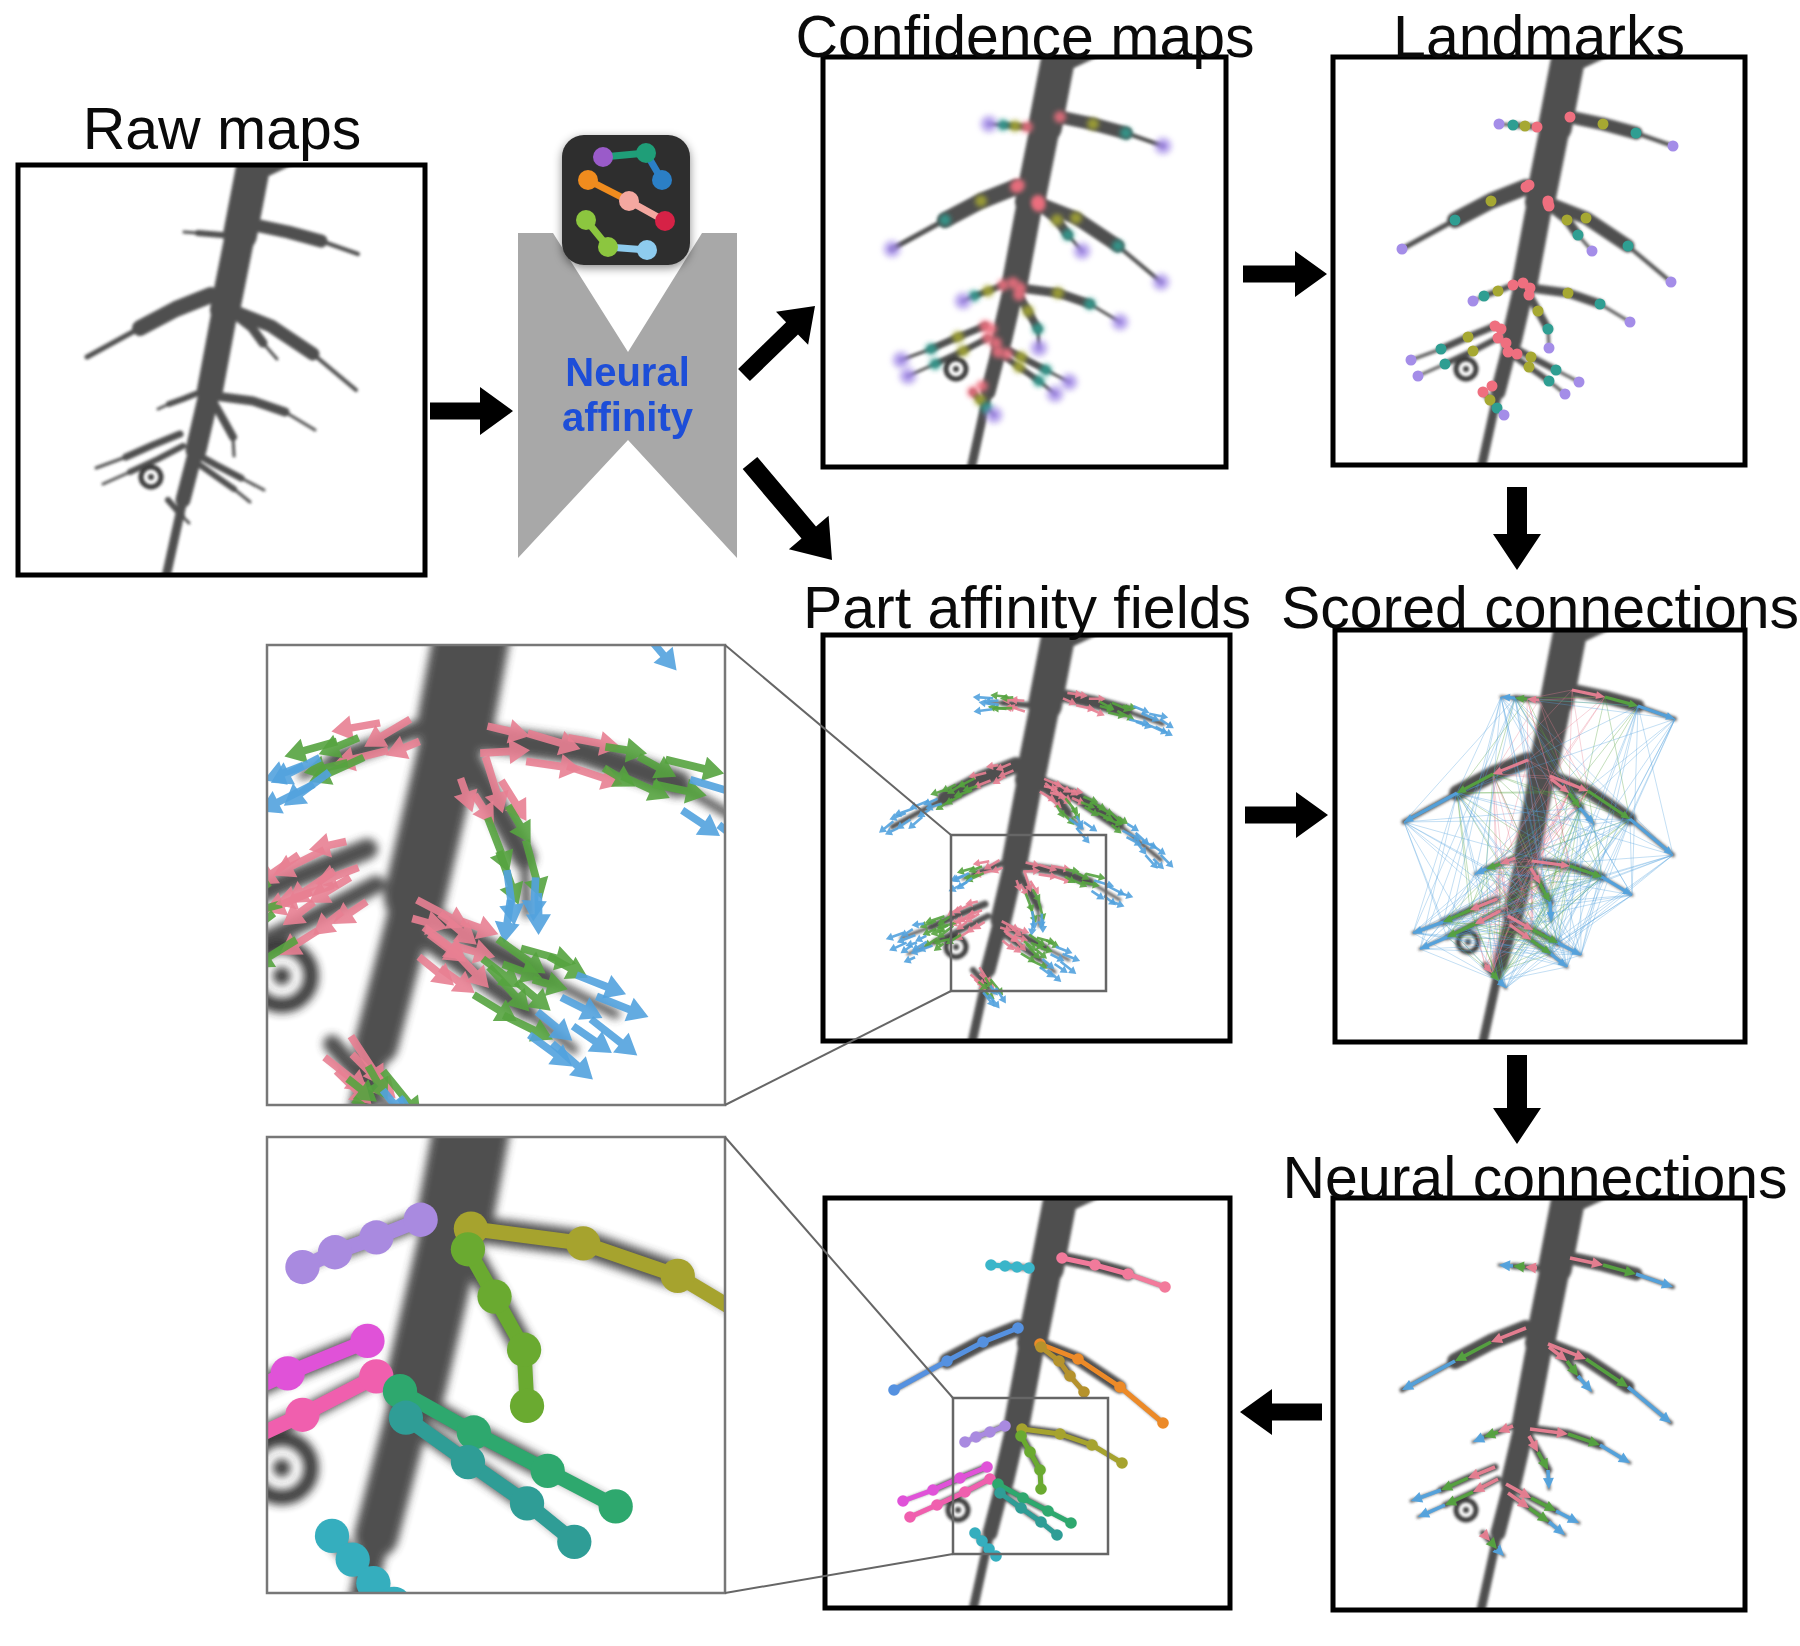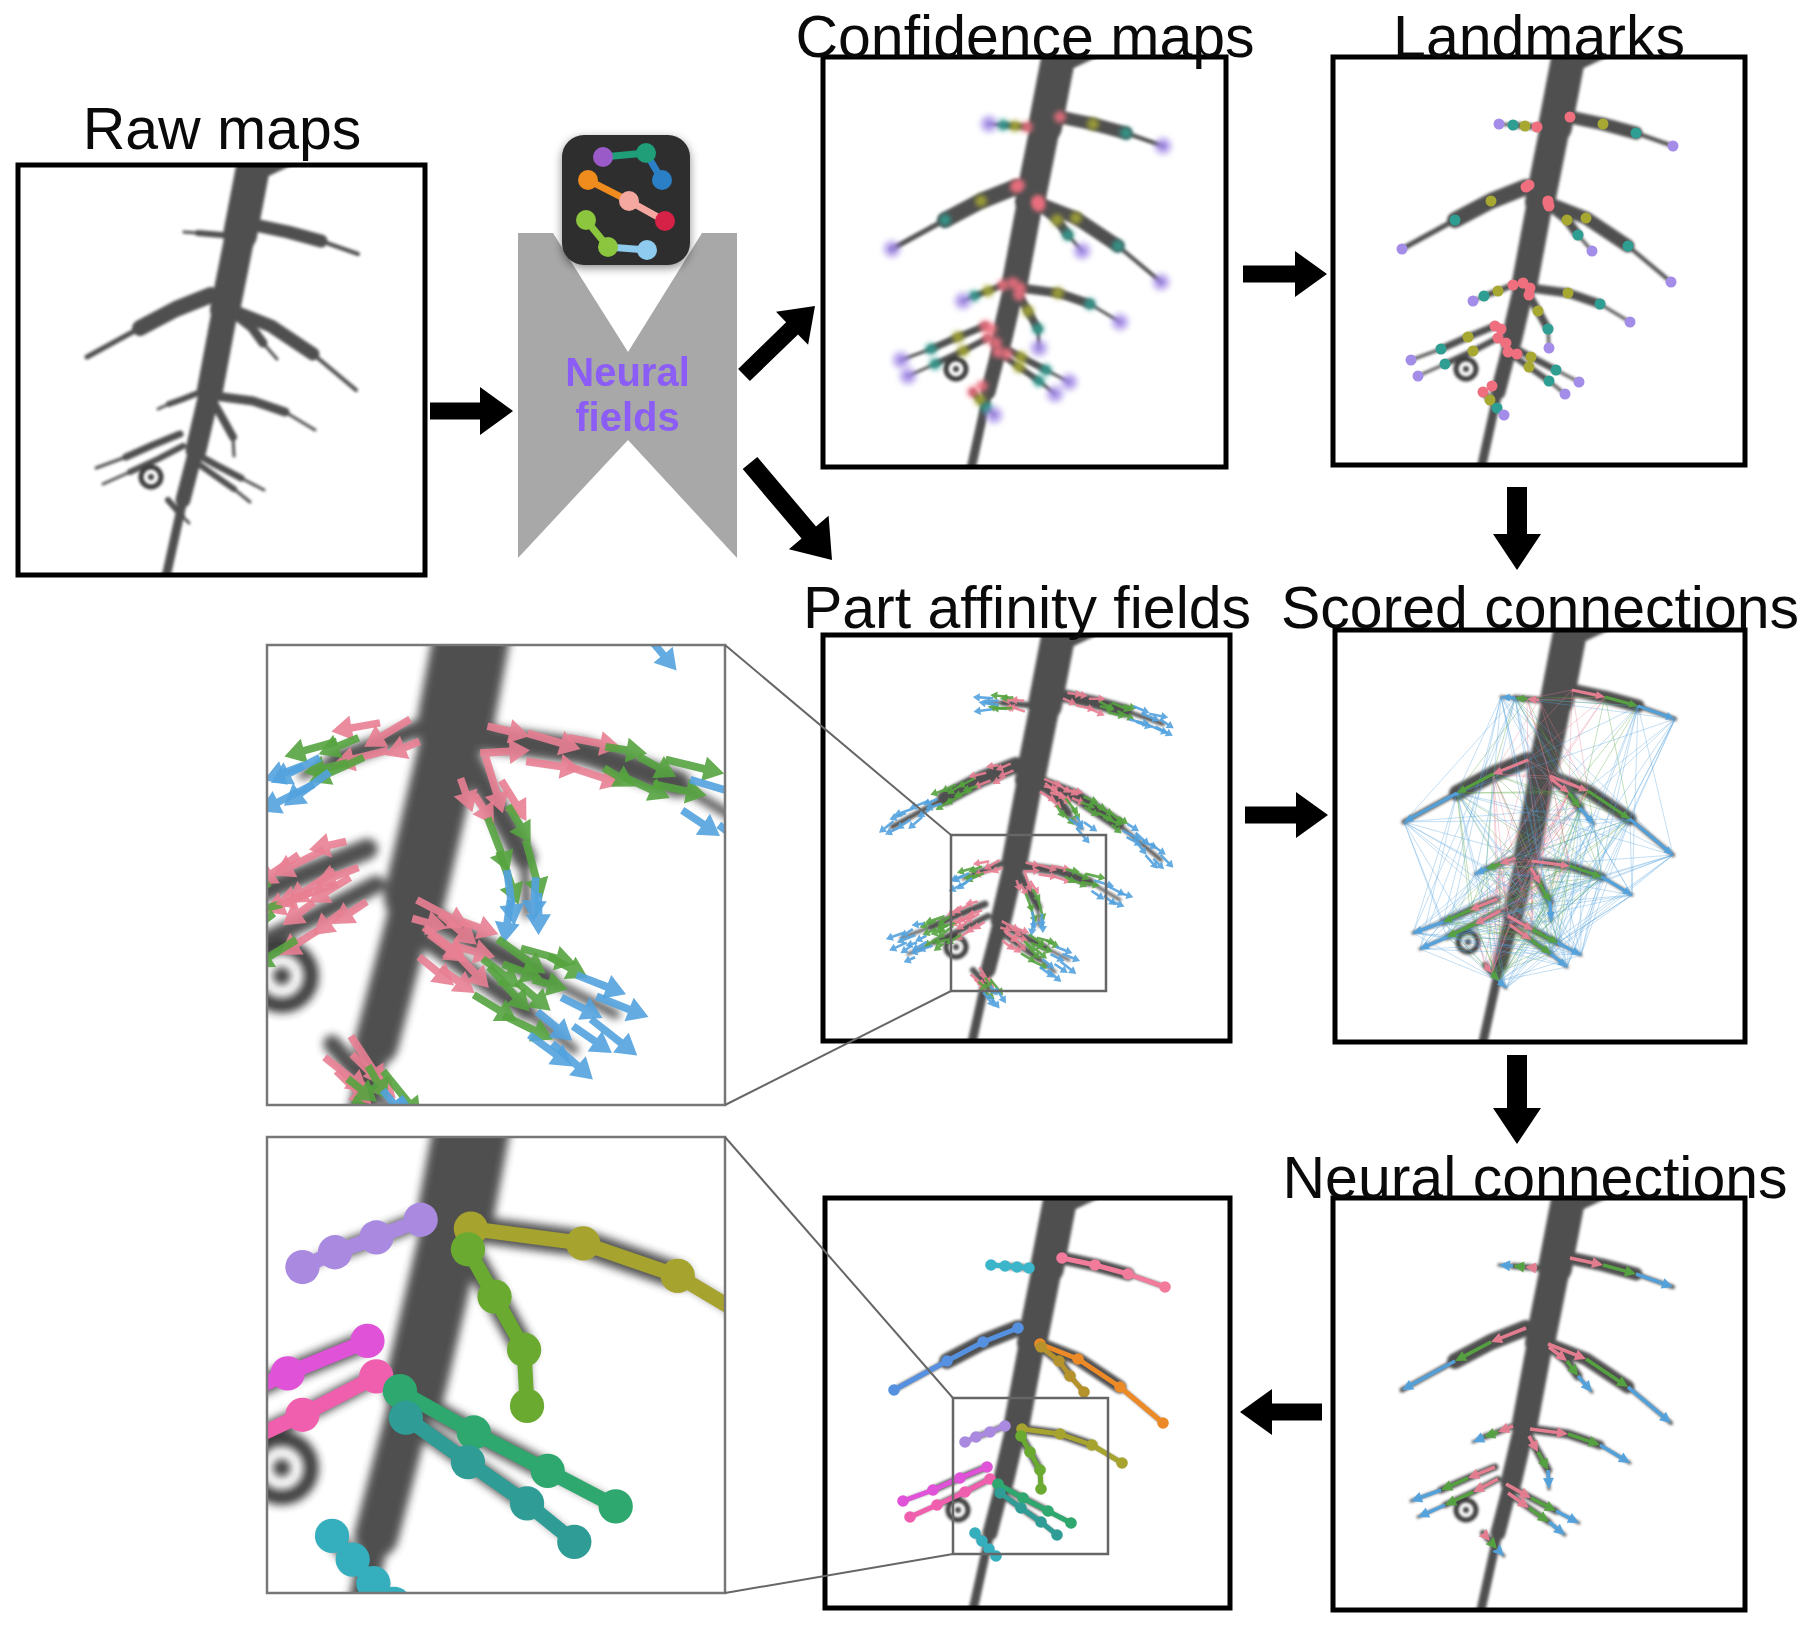--- a/index.html
+++ b/index.html
@@ -2,21 +2,21 @@
 <html><head>
 <meta charset="utf-8">
 <style>
   html,body{margin:0;padding:0;background:#fff;}
   #canvas{position:relative;width:1800px;height:1646px;background:#fff;overflow:hidden;
           font-family:"Liberation Sans",sans-serif;}
   #fig{position:absolute;left:0;top:0;}
   .ptitle{position:absolute;transform:translateX(-50%);font-size:59px;color:#0a0a0a;
           white-space:nowrap;letter-spacing:0px;}
   #nn-label{position:absolute;left:517px;top:350px;width:221px;text-align:center;
-            font-size:40px;font-weight:bold;line-height:45px;color:#8b5cf6;}
+            font-size:40px;font-weight:bold;line-height:45px;color:#1d4ed8;}
 </style>
 </head>
 <body>
 <div id="canvas">
 
 <svg id="fig" width="1800" height="1646" viewBox="0 0 1800 1646">
       <defs>
         <filter id="softRoot" x="-20%" y="-20%" width="140%" height="140%">
           <feGaussianBlur stdDeviation="1.4"></feGaussianBlur>
         </filter>
@@ -1049,16 +1049,16 @@
 
 <div class="ptitle" style="left:222px;top:95px">Raw maps</div>
 <div class="ptitle" style="left:1025px;top:3px">Confidence maps</div>
 <div class="ptitle" style="left:1539px;top:3px">Landmarks</div>
 <div class="ptitle" style="left:1540px;top:574px">Scored connections</div>
 <div class="ptitle" style="left:1027px;top:574px">Part affinity fields</div>
 <div class="ptitle" style="left:1535px;top:1144px">Neural connections</div>
 
 <div id="nn-label">
   <div>Neural</div>
-  <div>fields</div>
+  <div>affinity</div>
 </div>
 
 </div>
 
 </body></html>

